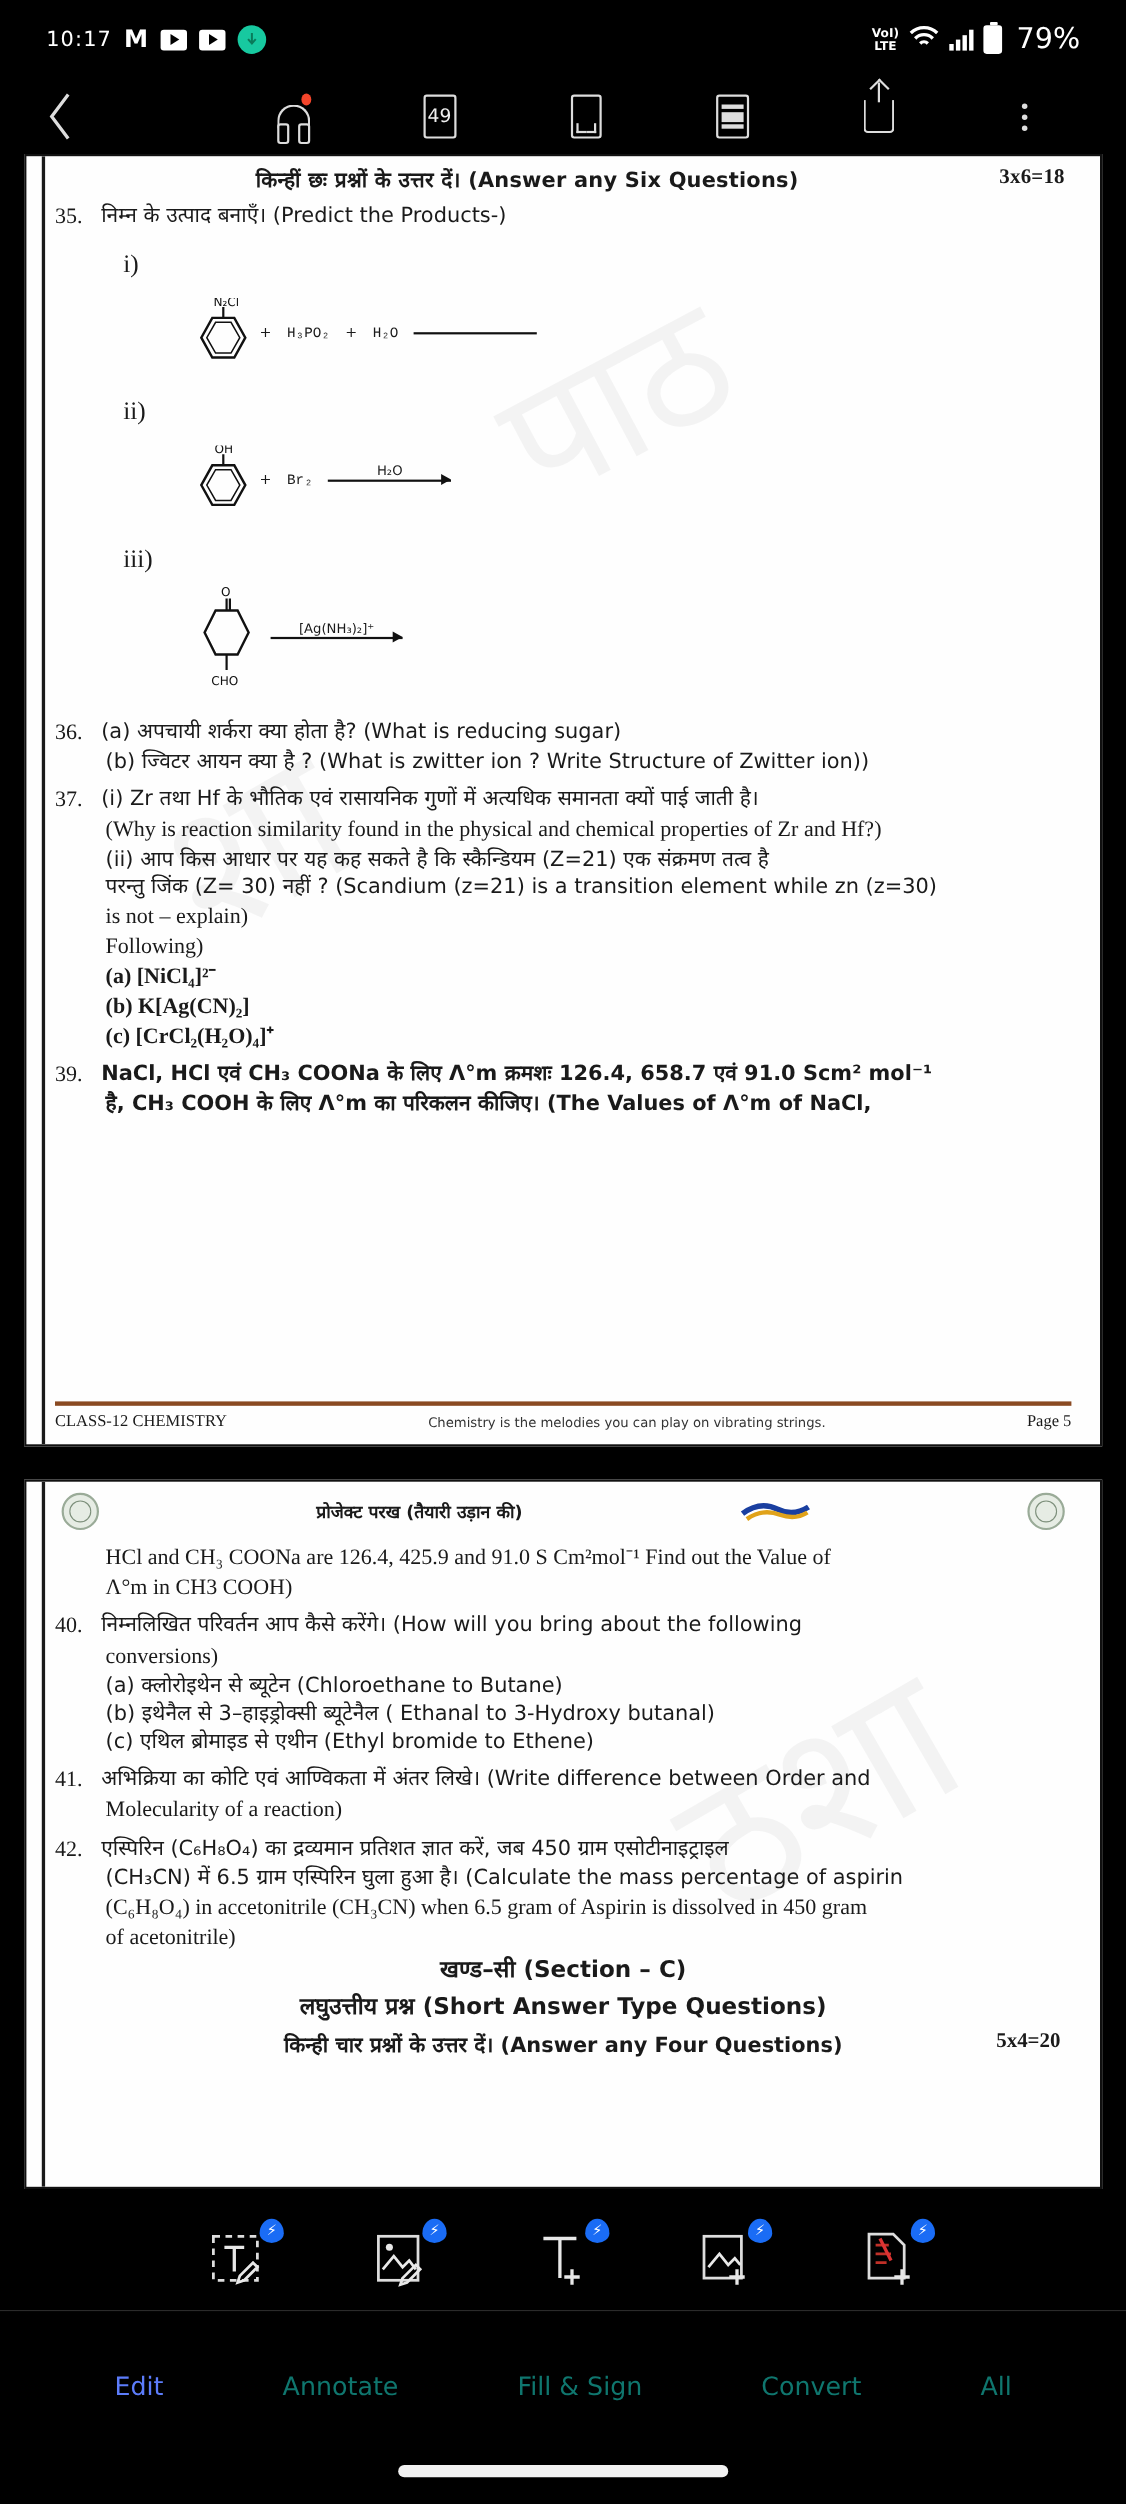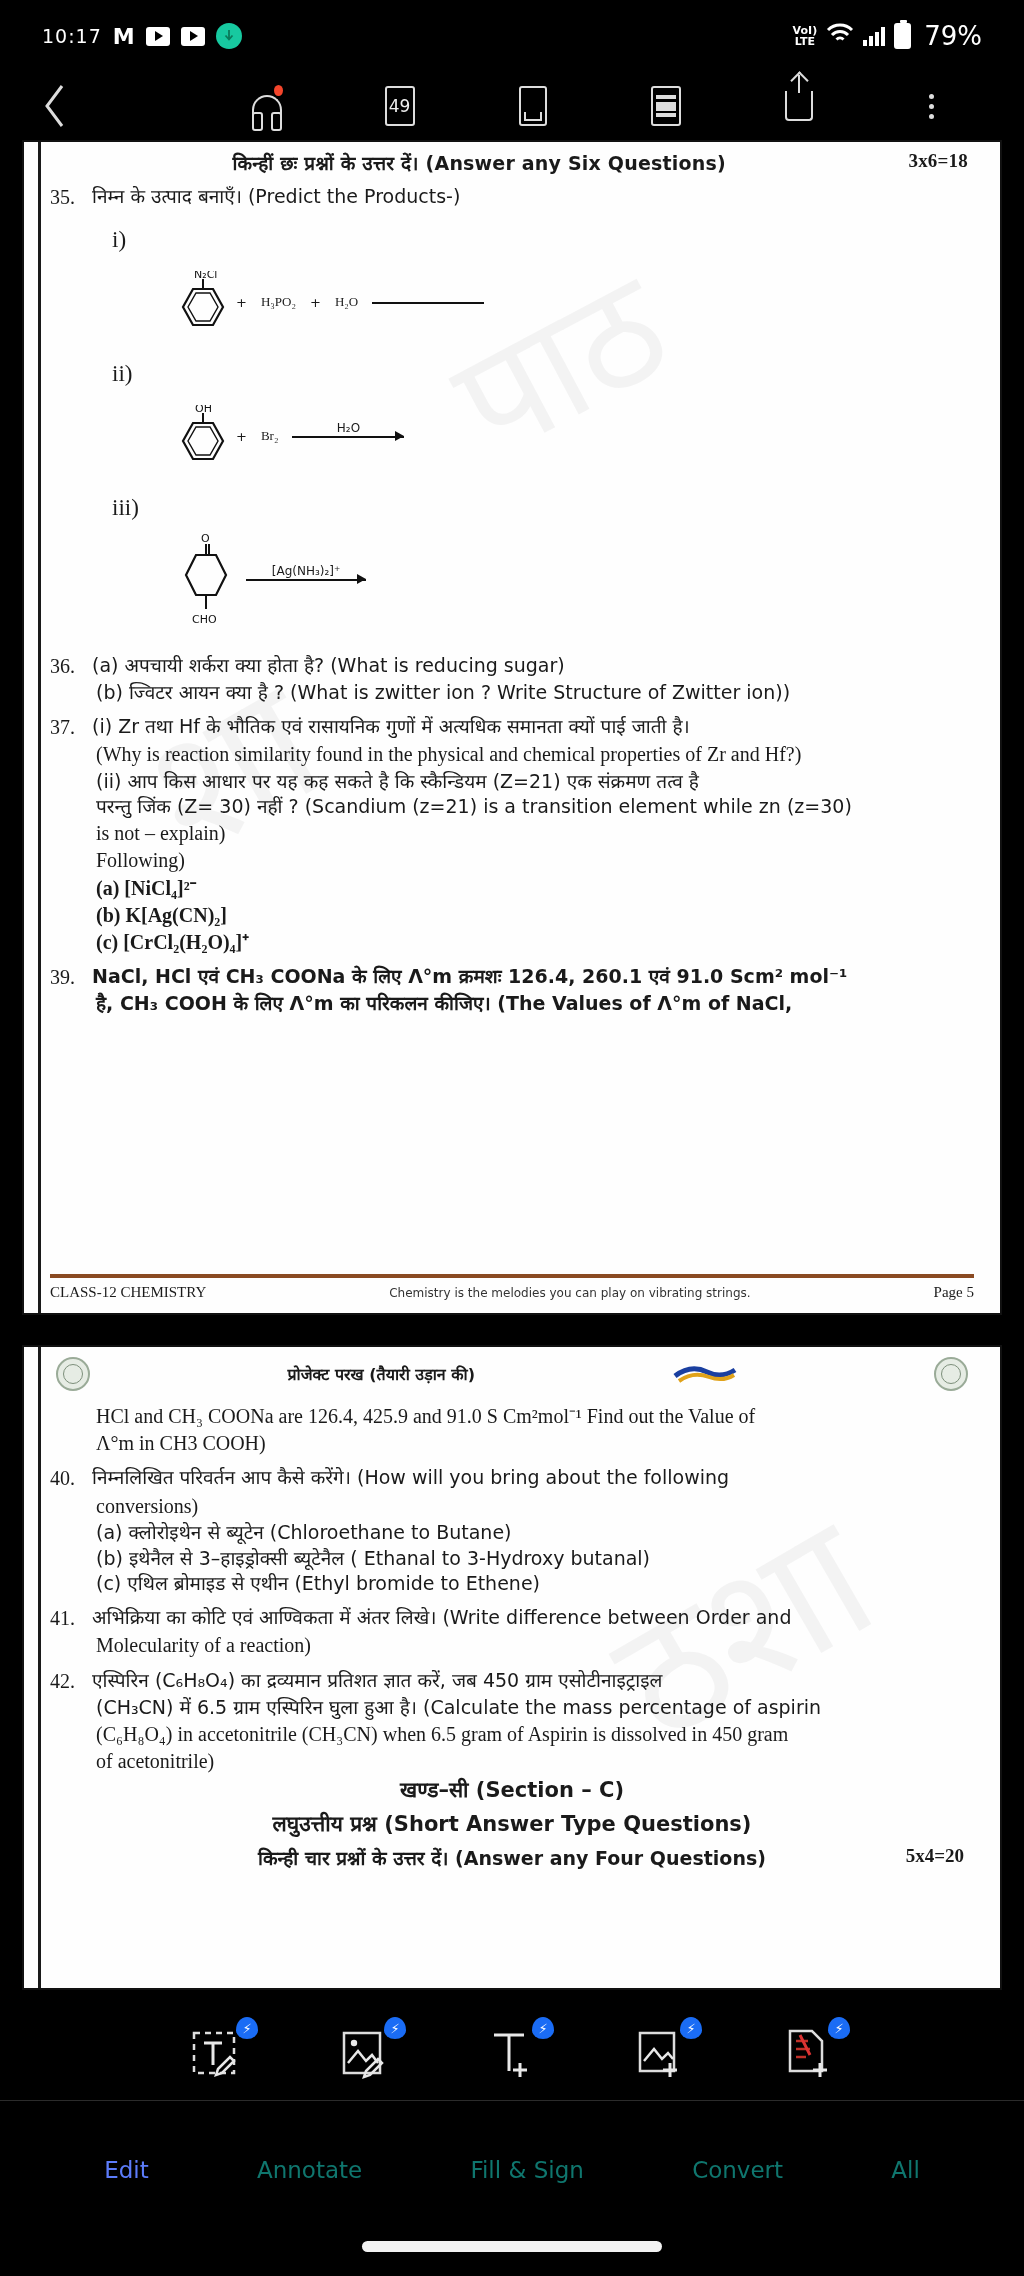--- a/index.html
+++ b/index.html
@@ -115,21 +115,21 @@
   .sub { margin-left: 46px; font-size: 20px; line-height: 1.36; }
   .roman { font-size: 23px; margin: 16px 0 0 62px; font-style: normal; }
   .eng { font-family: "Liberation Serif", serif; }
   .hin { font-family: "DejaVu Sans", sans-serif; font-size: 19px; }
 
   
   .rxn { margin: 6px 0 0 118px; display: flex; align-items: center; gap: 14px; height: 86px; }
   .benz { position: relative; width: 54px; height: 62px; }
   .benz svg { position:absolute; left:0; top:0; }
   .plus { font-family:"DejaVu Sans", sans-serif; font-size: 13px; }
-  .reag { font-family: Liberation Serif, serif; font-size: 13px; }
+  .reag { font-family: Liberation Mono, monospace; font-size: 13px; }
   .arrow { position: relative; width: 112px; height: 30px; }
   .arrow .shaft { position:absolute; top:50%; left:0; width:100%; height:2px; background:#111; }
   .arrow .head { position:absolute; top:50%; right:0; margin-top:-5px; width:0; height:0;
                  border-left:9px solid #111; border-top:5px solid transparent;
                  border-bottom:5px solid transparent; }
   .arrow .over { position:absolute; bottom: 16px; left: 50%; transform: translateX(-50%);
                  font-family:"DejaVu Sans", sans-serif; font-size: 12px; white-space: nowrap; }
 
   .footer1 {
     position: absolute; left: 26px; right: 26px; bottom: 12px;
@@ -346,21 +346,21 @@
         <div class="sub hin">परन्तु जिंक (Z= 30) नहीं ? (Scandium (z=21) is a transition element while zn (z=30)</div>
         <div class="sub eng">is not – explain)</div>
 
         <div class="sub eng">Following)</div>
         <div class="sub eng" style="font-weight:bold">(a) [NiCl₄]²⁻</div>
         <div class="sub eng" style="font-weight:bold">(b) K[Ag(CN)₂]</div>
         <div class="sub eng" style="font-weight:bold">(c) [CrCl₂(H₂O)₄]⁺</div>
 
         <div class="q">
           <span class="num">39.</span>
-          <span class="body hin" style="font-weight:bold">NaCl, HCl एवं CH₃ COONa के लिए Λ°m क्रमशः 126.4, 260.1 एवं 91.0  Scm² mol⁻¹</span>
+          <span class="body hin" style="font-weight:bold">NaCl, HCl एवं CH₃ COONa के लिए Λ°m क्रमशः 126.4, 658.7 एवं 91.0  Scm² mol⁻¹</span>
         </div>
         <div class="sub hin" style="font-weight:bold">है, CH₃ COOH के लिए Λ°m का परिकलन कीजिए। (The Values of Λ°m of NaCl,</div>
       </div>
 
       <div class="footer1">
         <div class="rule"></div>
         <div class="row">
           <span>CLASS-12 CHEMISTRY</span>
           <span class="mid">Chemistry is the melodies you can play on vibrating strings.</span>
           <span>Page 5</span>

